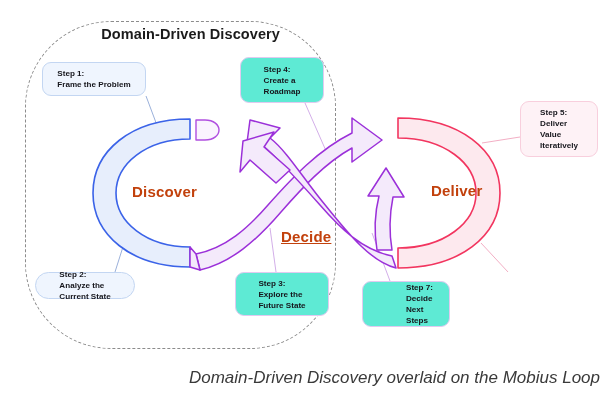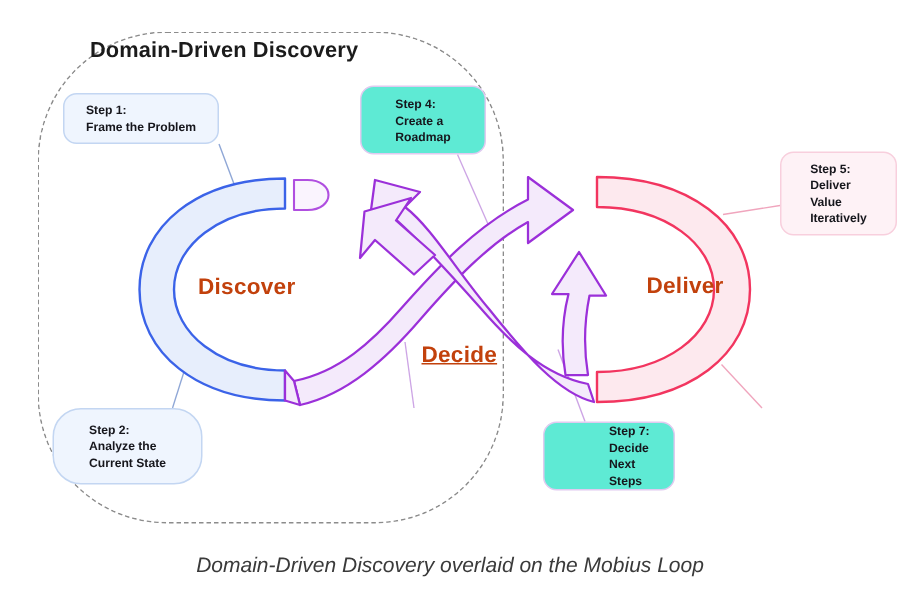--- a/index.html
+++ b/index.html
@@ -10,26 +10,26 @@
   }
   #stage{position:absolute;inset:0;width:600px;height:400px;}
   svg.layer{position:absolute;left:0;top:0;width:600px;height:400px;overflow:visible;}
 
   .dashed-box{
     position:absolute;left:25px;top:21px;width:311px;height:328px;
     border:1.4px dashed #8c8c8c;border-radius:86px;
     box-sizing:border-box;background:transparent;
   }
   .title{
-    position:absolute;left:60px;top:26px;width:220px;text-align:left;
+    position:absolute;left:60px;top:26px;width:220px;text-align:right;
     font-size:14.5px;font-weight:bold;color:#1b1b1b;letter-spacing:.1px;
   }
   .caption{
-    position:absolute;left:0;top:368px;width:600px;text-align:center;
-    font-size:14px;font-style:italic;color:#3a3a3a;
+    position:absolute;left:0;top:368px;width:600px;text-align:right;
+    font-size:17px;font-style:italic;color:#3a3a3a;
   }
   .loop-label{
     position:absolute;font-size:15px;font-weight:bold;color:#c2410c;
     letter-spacing:.2px;white-space:nowrap;
   }
   #label-discover{left:132px;top:183px;}
   #label-deliver{left:431px;top:182px;}
   #label-decide{left:281px;top:228px;text-decoration:underline;}
 
   .step{
@@ -38,21 +38,21 @@
     font-size:8.1px;font-weight:bold;color:#16161c;
     line-height:11px;text-align:left;
     display:flex;align-items:center;justify-content:center;
     padding:3px 4px;white-space:pre-line;
   }
   .step.blue{border-color:#c3d6f2;background:#eff5fe;}
   .step.purple{border-color:#e0caf0;background:#5eead4;}
   .step.pink{border-color:#f8cfdd;background:#fef2f6;}
 
   #step1{left:42px;top:62px;width:104px;height:34px;}
-  #step2{left:35px;top:272px;width:100px;height:51px;border-radius:19px;}
+  #step2{left:35px;top:272px;width:100px;height:27px;border-radius:19px;}
   #step3{left:235px;top:272px;width:94px;height:44px;}
   #step4{left:240px;top:57px;width:84px;height:46px;}
   #step5{left:520px;top:101px;width:78px;height:56px;}
   #step6{left:508px;top:262px;width:86px;height:46px;}
   #step7{left:362px;top:281px;width:88px;height:46px;padding-left:43px;}
 </style>
 </head>
 <body>
 
 <div id="stage">
@@ -140,20 +140,23 @@
   <div class="loop-label" id="label-deliver">Deliver</div>
   <div class="loop-label" id="label-decide">Decide</div>
 
   <div class="title">Domain-Driven Discovery</div>
 
   <div class="step blue" id="step1">Step 1:
 Frame the Problem</div>
   <div class="step blue" id="step2">Step 2:
 Analyze the
 Current State</div>
+  <div class="step purple" id="step3">Step 3:
+Explore the
+Future State</div>
   <div class="step purple" id="step4">Step 4:
 Create a
 Roadmap</div>
   <div class="step pink" id="step5">Step 5:
 Deliver
 Value
 Iteratively</div>
   <div class="step purple" id="step7">Step 7:
 Decide Next
 Steps</div>

